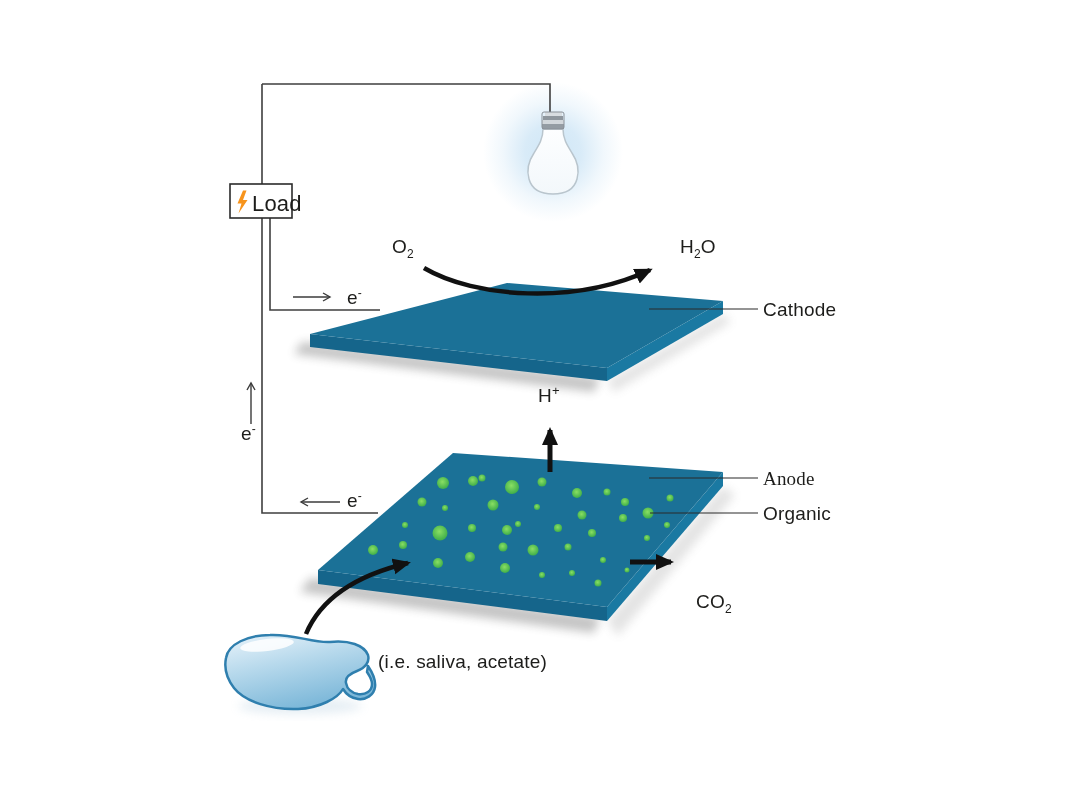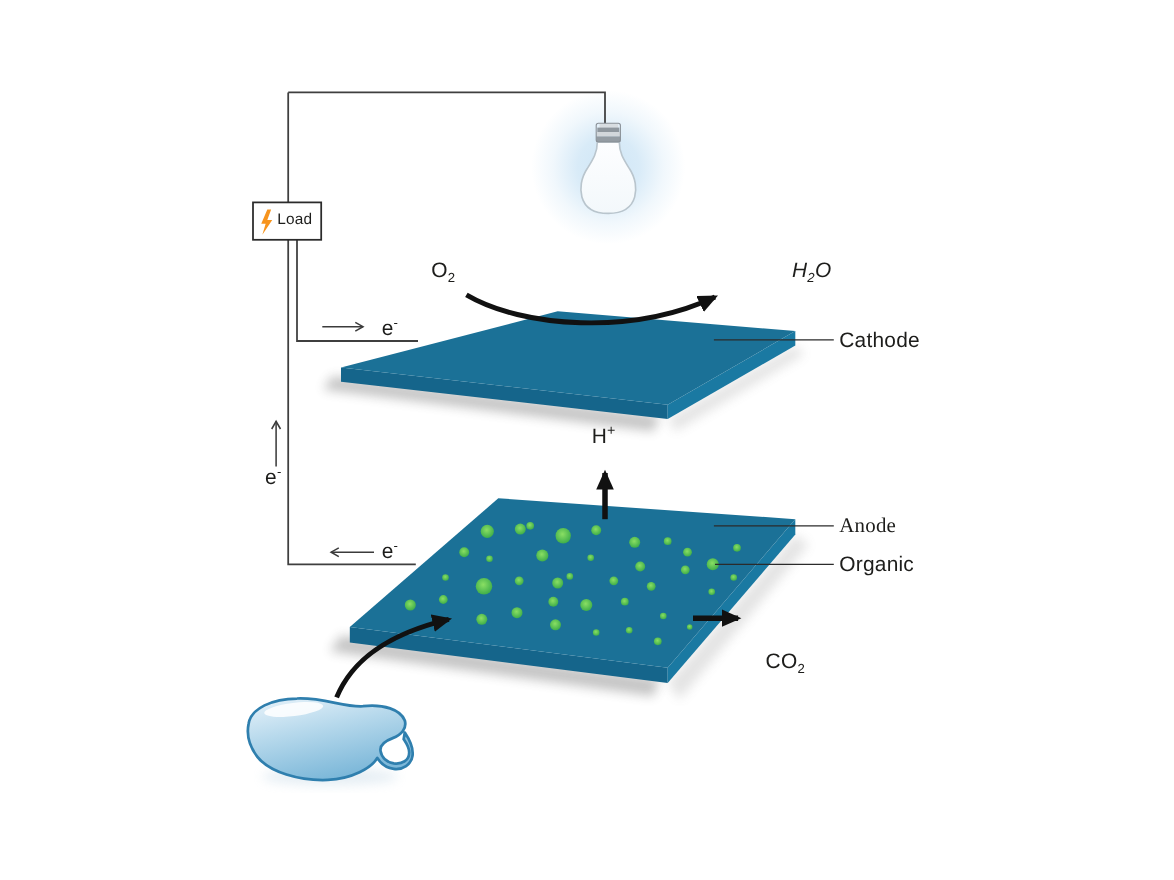--- a/index.html
+++ b/index.html
@@ -15,21 +15,21 @@
     position:absolute;
     font-size:19px;
     color:#1d1d1b;
     white-space:nowrap;
     letter-spacing:0.2px;
   }
   .lbl sub{font-size:12px;}
   .lbl sup{font-size:12px;}
   .lbl.small-sup sup{font-size:13px;}
   .fuels{line-height:24px;}
-  .load-lbl{font-size:14px;}
+  .load-lbl{font-size:22px;}
 </style>
 </head>
 <body>
 
 <div id="stage">
 
   <svg id="diagram-svg" width="1067" height="800" viewBox="0 0 1067 800">
     <defs>
       <radialGradient id="gradGlow" cx="50%" cy="50%" r="50%">
         <stop offset="0%" stop-opacity="1" stop-color="#cfe6f6"></stop>
@@ -183,21 +183,21 @@
                C 272 710 245 702 234 688
                C 227 679 224 668 226 658 Z" fill="url(#gradLiquid)" stroke-width="2.5" stroke-linejoin="round" stroke="#2f7fae"></path>
       <ellipse cx="267" cy="645" rx="27" ry="6" fill="#ffffff" opacity="0.85" transform="rotate(-7 267 645)"></ellipse>
     </g>
   </svg>
 
   <div class="lbl" style="left:392px;top:236px;">
     <span>O</span><sub>2</sub>
   </div>
 
-  <div class="lbl" style="left:720px;top:236px;font-style:italic;">
+  <div class="lbl" style="left:680px;top:236px;">
     <span>H</span><sub>2</sub><span>O</span>
   </div>
 
   <div class="lbl" style="left:763px;top:299px;">Cathode</div>
 
   <div class="lbl small-sup" style="left:538px;top:383px;">
     <span>H</span><sup>+</sup>
   </div>
 
   <div class="lbl" style="left:763px;top:468px;font-family:Liberation Serif, serif;">Anode</div>
@@ -216,15 +216,16 @@
     <span>e</span><sup>-</sup>
   </div>
 
   <div class="lbl" style="left:241px;top:422px;">
     <span>e</span><sup>-</sup>
   </div>
 
   <div class="lbl load-lbl" style="left:252px;top:191px;">Load</div>
 
   <div class="lbl fuels" style="left:378px;top:650px;">
+    <div>(i.e. saliva, acetate)</div>
   </div>
 
 </div>
 
 </body></html>

